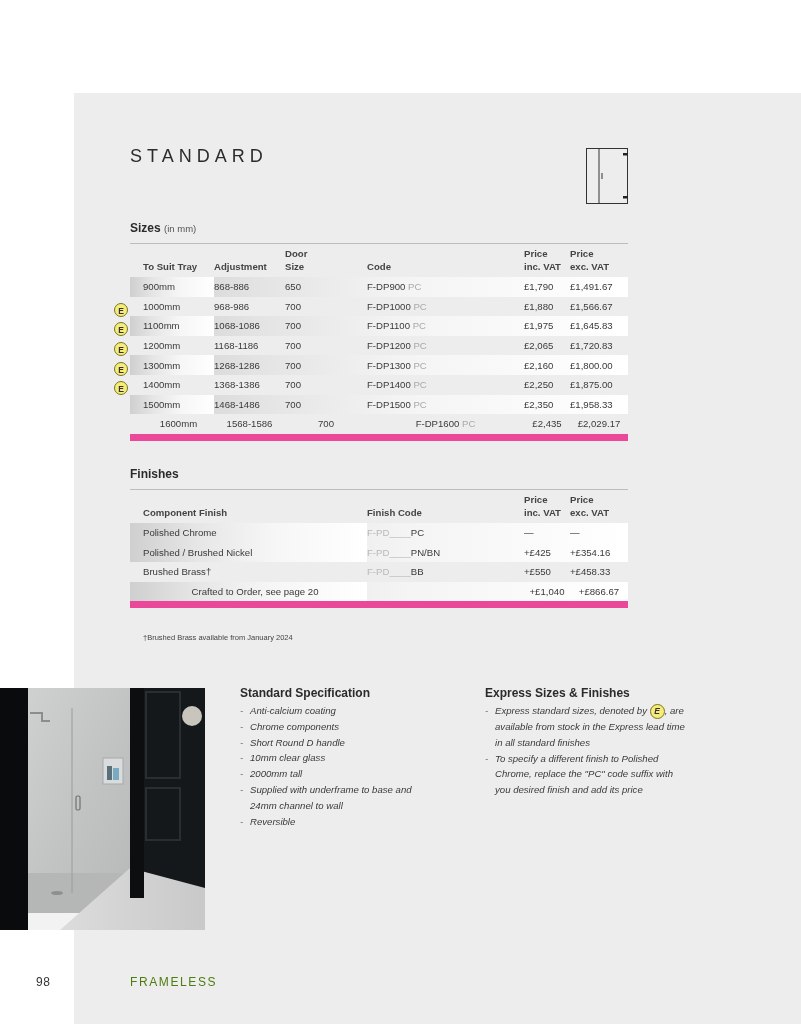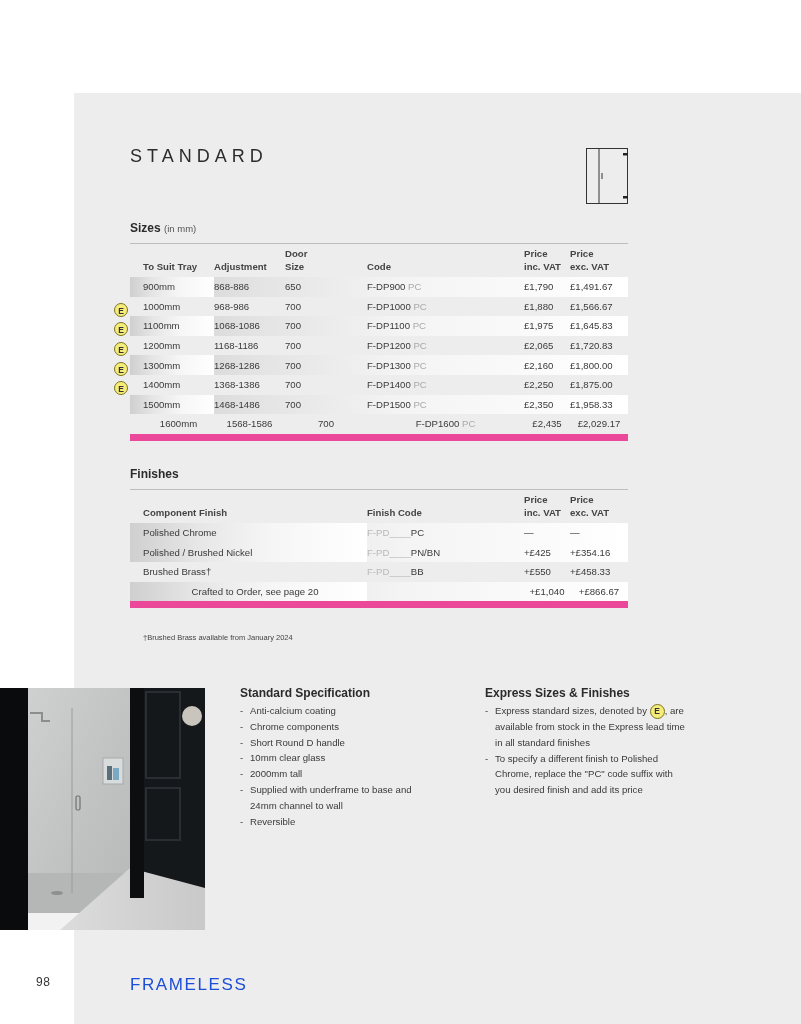--- a/index.html
+++ b/index.html
@@ -56,25 +56,25 @@
     }
     .cellwrap { position: relative; padding-left: 13px; }
     .footnote { position: absolute; left: 143px; top: 633px; font-size: 7.5px; color: #444; }
 
     .photo {
       position: absolute; left: 0; top: 688px; width: 205px; height: 242px; overflow: hidden;
       background: #d9d9d9;
     }
     .spec { position: absolute; top: 686px; font-size: 9.6px; color: #3a3a3a; }
     .spec h3 { margin: 0 0 3px 0; font-size: 12px; font-weight: 700; color: #2b2b2b; }
-    .spec ul { list-style: none; margin: 0; padding: 0; }
+    .spec ul { list-style: none; margin: 0; padding: 0; font-style: italic; }
     .spec li { position: relative; padding-left: 10px; line-height: 15.8px; }
     .spec li::before { content: "-"; position: absolute; left: 0; }
     .page-num { position: absolute; left: 36px; top: 975px; font-size: 12px; color: #333; letter-spacing: 0.5px; }
-    .footer-label { position: absolute; left: 130px; top: 975px; font-size: 17px; color: #1d4ed8; letter-spacing: 1.6px; }
+    .footer-label { position: absolute; left: 130px; top: 975px; font-size: 12px; color: #4d7c0f; letter-spacing: 1.6px; }
   </style>
 </head>
 <body>
 
 <div class="panel"></div>
 
 <div class="title">STANDARD</div>
 
 <svg class="door-icon" viewBox="0 0 44 58">
   <rect x="0.5" y="0.5" width="41" height="55" fill="none" stroke="#333" stroke-width="1"></rect>

